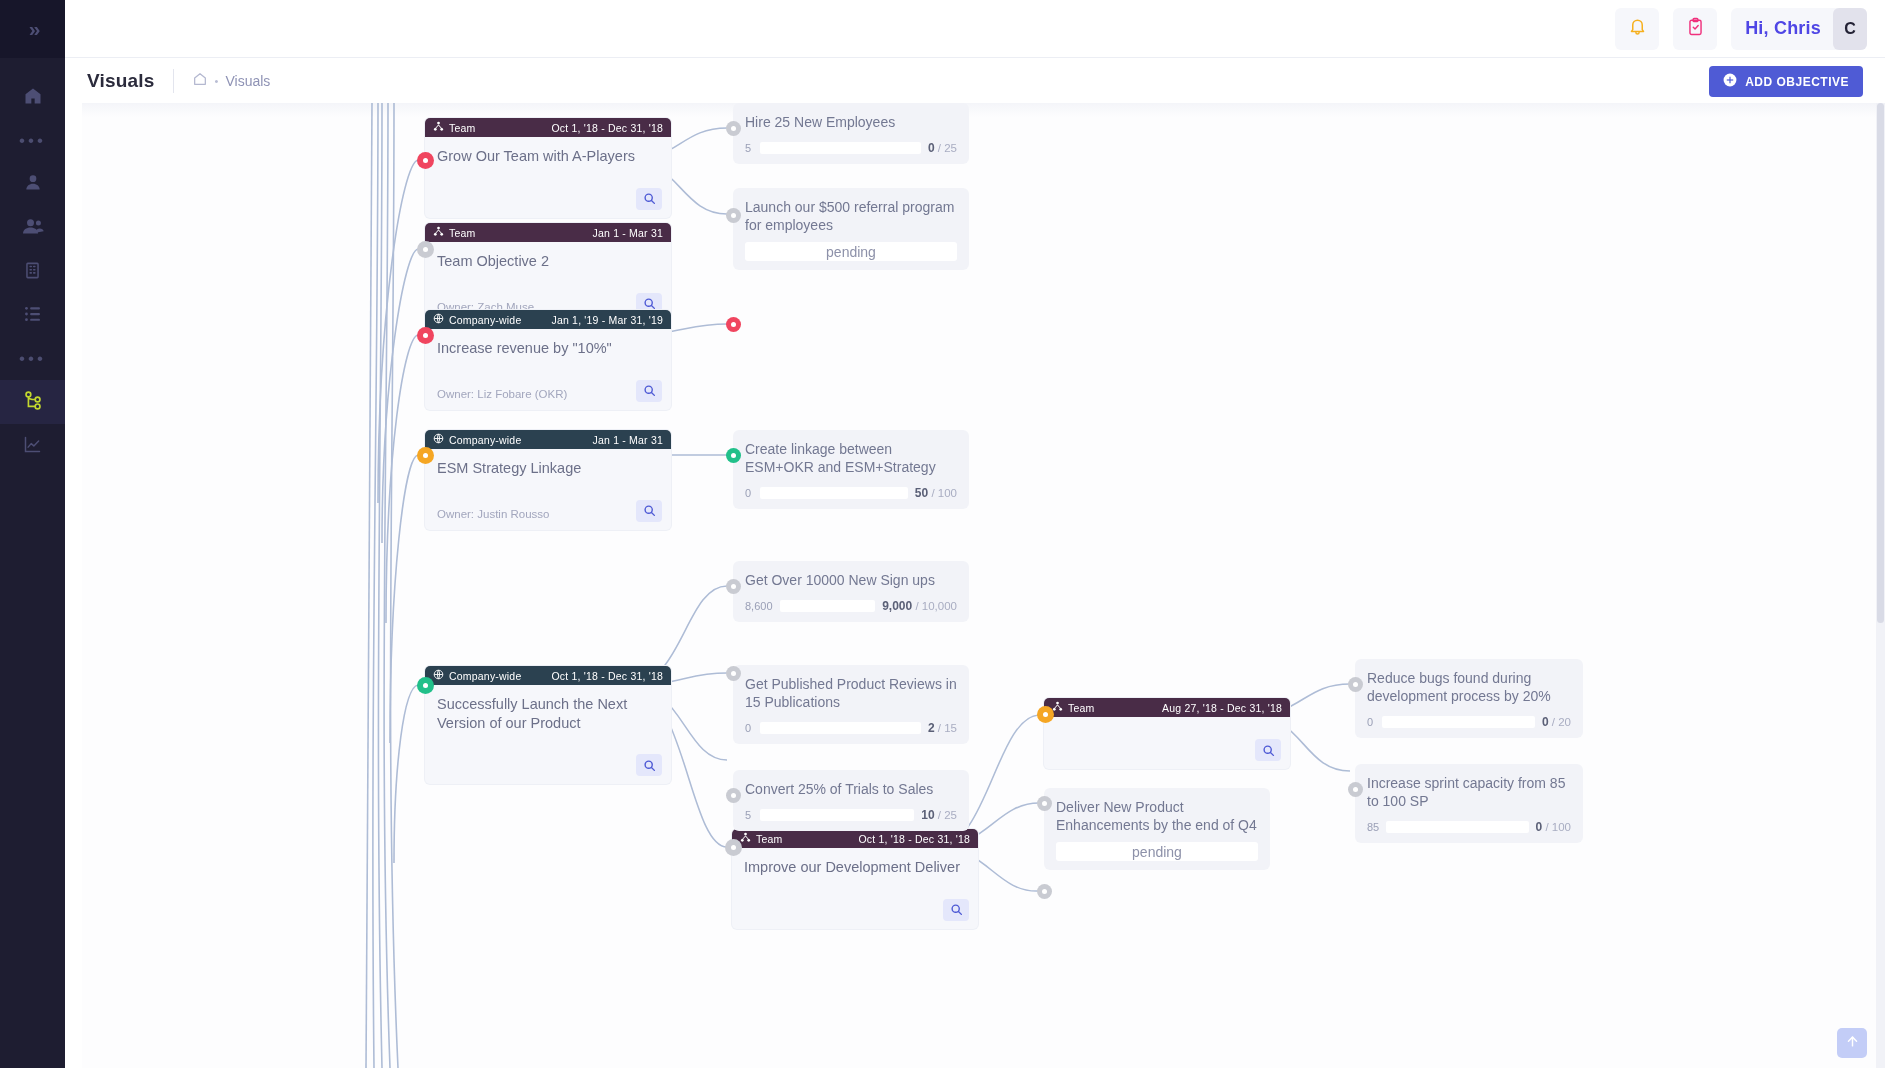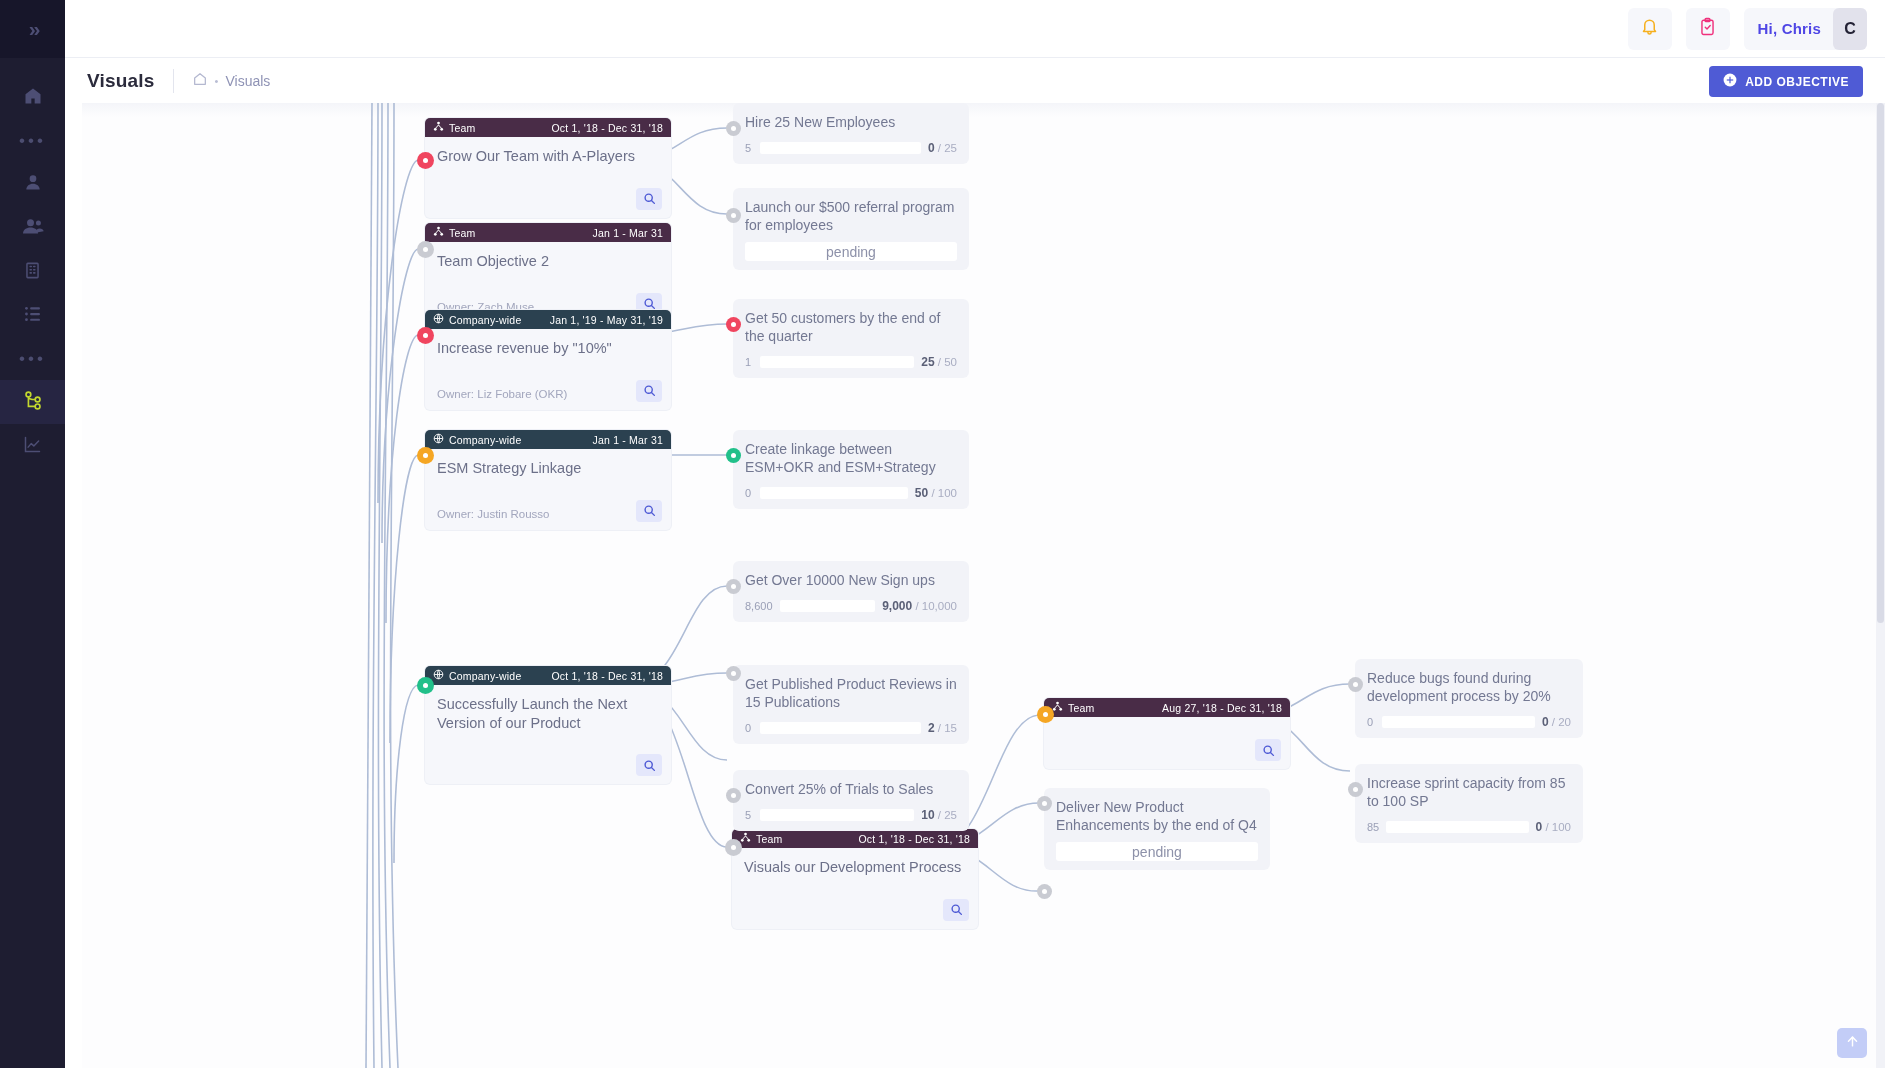--- a/index.html
+++ b/index.html
@@ -59,21 +59,21 @@
   .tb-user {
     height: 42px;
     background: #f6f7fb;
     border-radius: 6px;
     display: flex; align-items: center;
     padding-left: 14px;
     margin-right: 18px;
     cursor: pointer;
   }
   .tb-user .greet {
-    font-size: 15px; color: #4f46e5; font-weight: 600;
+    font-size: 18px; color: #4f46e5; font-weight: 600;
     margin-right: 12px; letter-spacing: .2px;
   }
   .tb-user .avatar {
     width: 34px; height: 42px;
     background: #e2e2ec;
     border-radius: 6px;
     display: flex; align-items: center; justify-content: center;
     font-size: 16px; font-weight: 600; color: #232235;
   }
 
@@ -461,21 +461,21 @@
     <div class="ohead company">
       <span class="hleft">
         <span>
           <svg width="11" height="11" viewBox="0 0 24 24" fill="none" stroke="#fff" stroke-width="2">
               <circle cx="12" cy="12" r="9.4"></circle>
               <path d="M2.6 12h18.8M12 2.6c3 3 3 15.8 0 18.8M12 2.6c-3 3-3 15.8 0 18.8"></path>
             </svg>
         </span>
         <span>Company-wide</span>
       </span>
-      <span>Jan 1, '19 - May 31, '19</span>
+      <span>Jan 1, '19 - Mar 31, '19</span>
     </div>
     <div class="otitle">Increase revenue by "10%"</div>
     <div class="obody">
       <span class="owner">Owner: Liz Fobare (OKR)</span>
       <span class="magnify">
         <svg width="13" height="13" viewBox="0 0 24 24" fill="none" stroke="#4f5bd5" stroke-width="2.6">
             <circle cx="10.5" cy="10.5" r="6.6"></circle>
             <path d="M15.6 15.6 21 21" stroke-linecap="round"></path>
           </svg>
       </span>
@@ -549,21 +549,21 @@
               <circle cx="12" cy="4.5" r="3"></circle>
               <circle cx="5" cy="18" r="3"></circle>
               <circle cx="19" cy="18" r="3"></circle>
               <path d="M11.2 8h1.6L20 16.4l-1.3 1L12 9.9 5.3 17.4 4 16.4z"></path>
             </svg>
         </span>
         <span>Team</span>
       </span>
       <span>Oct 1, '18 - Dec 31, '18</span>
     </div>
-    <div class="otitle">Visuals our Development Process</div>
+    <div class="otitle">Improve our Development Deliver</div>
     <div class="obody">
       <span class="owner"></span>
       <span class="magnify">
         <svg width="13" height="13" viewBox="0 0 24 24" fill="none" stroke="#4f5bd5" stroke-width="2.6">
             <circle cx="10.5" cy="10.5" r="6.6"></circle>
             <path d="M15.6 15.6 21 21" stroke-linecap="round"></path>
           </svg>
       </span>
     </div>
   </div>
@@ -613,28 +613,20 @@
     </div>
 
   <div class="krcard" style="left:651px; top:85px; width:236px;">
     <div class="krtitle">Launch our $500 referral program for employees</div>
     <div class="krpending">pending</div>
   </div>
   <div class="node grey small" style="left:644px; top:105px;">
       <i></i>
     </div>
 
-  <div class="krcard" style="left:651px; top:196px; width:236px;">
-    <div class="krtitle">Get 50 customers by the end of the quarter</div>
-    <div class="krmeter">
-      <span class="start">1</span>
-      <span class="bar"><span class="fill" style="width:50%"></span></span>
-      <span class="nums"><b>25</b> / <span>50</span></span>
-    </div>
-  </div>
   <div class="node red small" style="left:644px; top:214px;">
       <i></i>
     </div>
 
   <div class="krcard" style="left:651px; top:327px; width:236px;">
     <div class="krtitle">Create linkage between ESM+OKR and ESM+Strategy</div>
     <div class="krmeter">
       <span class="start">0</span>
       <span class="bar"><span class="fill" style="width:50%"></span></span>
       <span class="nums"><b>50</b> / <span>100</span></span>

